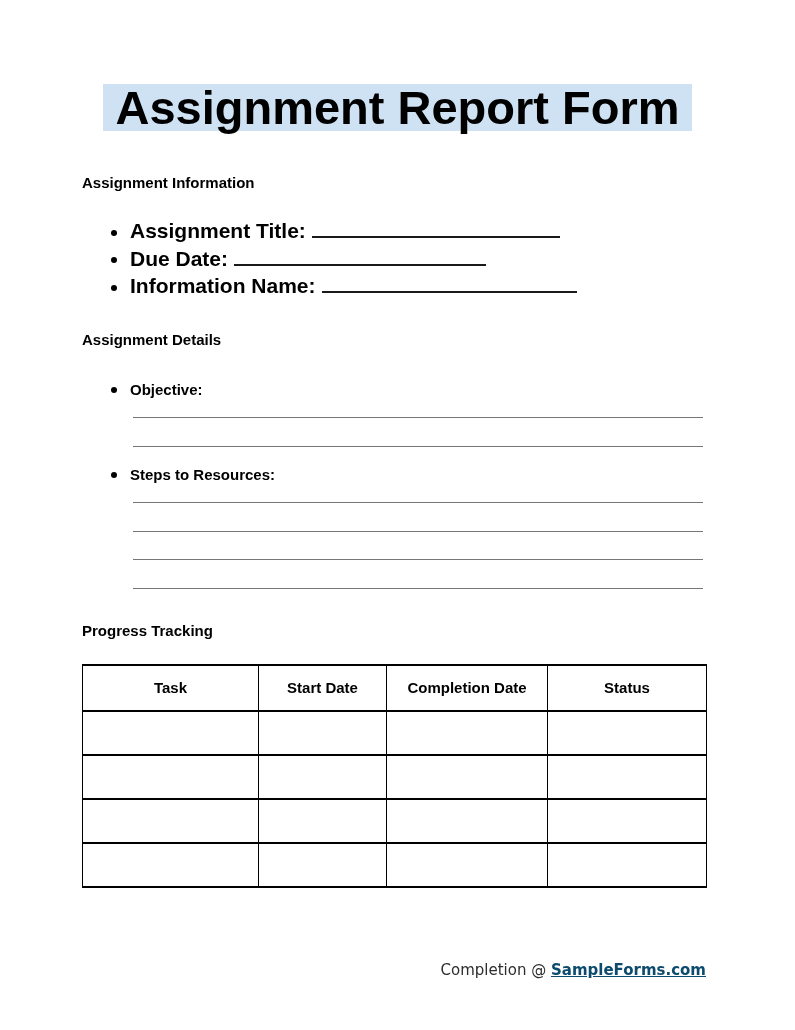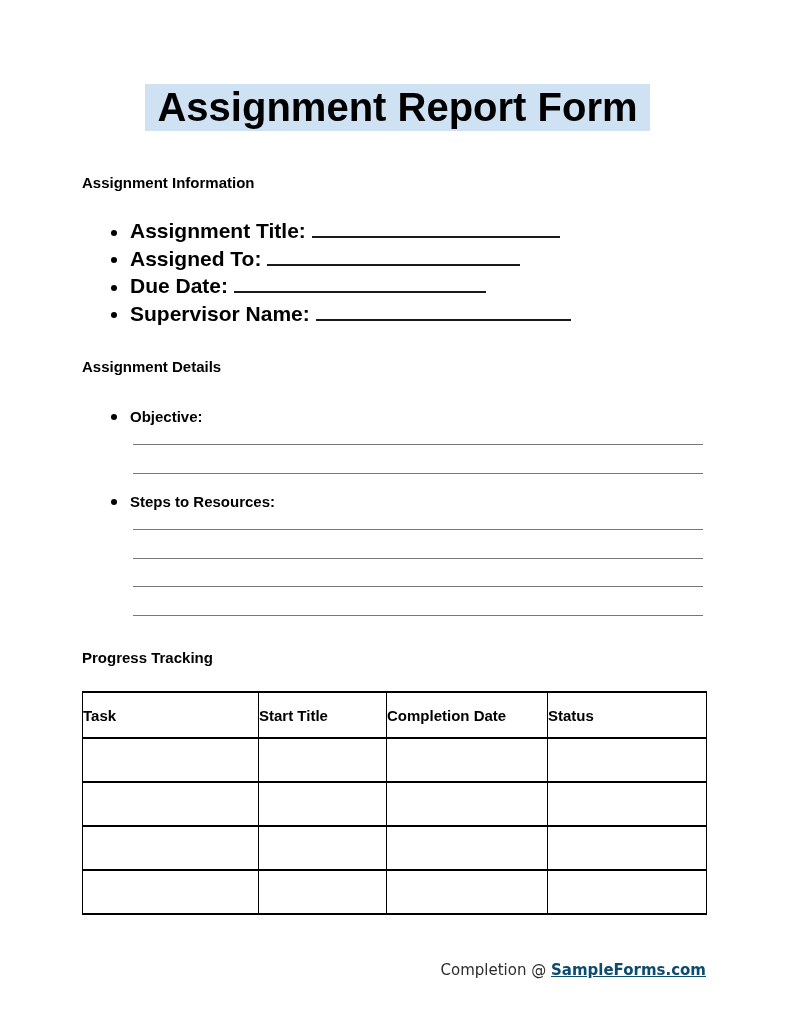--- a/index.html
+++ b/index.html
@@ -12,21 +12,21 @@
     color: #000000;
     overflow: hidden;
   }
   .title-wrap {
     padding-top: 84px;
     text-align: center;
   }
   .title-highlight {
     display: inline-block;
     background: #cfe2f3;
-    font-size: 40px;
+    font-size: 47px;
     font-weight: bold;
     line-height: 47px;
     padding: 0 12px;
     white-space: nowrap;
   }
   .content {
     padding-left: 82px;
     padding-right: 115px;
     margin-top: 44px;
   }
@@ -96,21 +96,21 @@
   .progress-table th, .progress-table td {
     border: 1px solid #000;
     border-top-width: 2px;
     border-bottom-width: 2px;
     padding: 0;
   }
   .progress-table th {
     height: 44px;
     font-size: 15px;
     font-weight: bold;
-    text-align: left;
+    text-align: center;
     vertical-align: middle;
   }
   .progress-table td { height: 42px; }
   .col-task { width: 176px; }
   .col-start { width: 128px; }
   .col-completion { width: 161px; }
   .col-status { width: 159px; }
 
   .footer {
     position: absolute;
@@ -142,31 +142,26 @@
     <div class="section-heading heading-info">Assignment Information</div>
 
     <ul class="fields">
       <li class="field-item">
         <span class="bullet"></span>
         <span>Assignment Title:</span>
         <span class="blank-line" style="width:248px"></span>
       </li>
       <li class="field-item">
         <span class="bullet"></span>
-        <span>Assigned To:</span>
-        <span class="blank-line" style="width:253px"></span>
-      </li>
-      <li class="field-item">
-        <span class="bullet"></span>
         <span>Due Date:</span>
         <span class="blank-line" style="width:252px"></span>
       </li>
       <li class="field-item">
         <span class="bullet"></span>
-        <span>Supervisor Name:</span>
+        <span>Information Name:</span>
         <span class="blank-line" style="width:255px"></span>
       </li>
     </ul>
 
     <div class="section-heading heading-details">Assignment Details</div>
 
     <div class="details-list">
 
       <div class="detail-item">
         <div class="detail-label">
@@ -204,21 +199,21 @@
     <table class="progress-table">
       <colgroup>
         <col class="col-task">
         <col class="col-start">
         <col class="col-completion">
         <col class="col-status">
       </colgroup>
       <thead>
         <tr>
           <th>Task</th>
-          <th>Start Title</th>
+          <th>Start Date</th>
           <th>Completion Date</th>
           <th>Status</th>
         </tr>
       </thead>
       <tbody>
         <tr>
           <td></td>
           <td></td>
           <td></td>
           <td></td>

